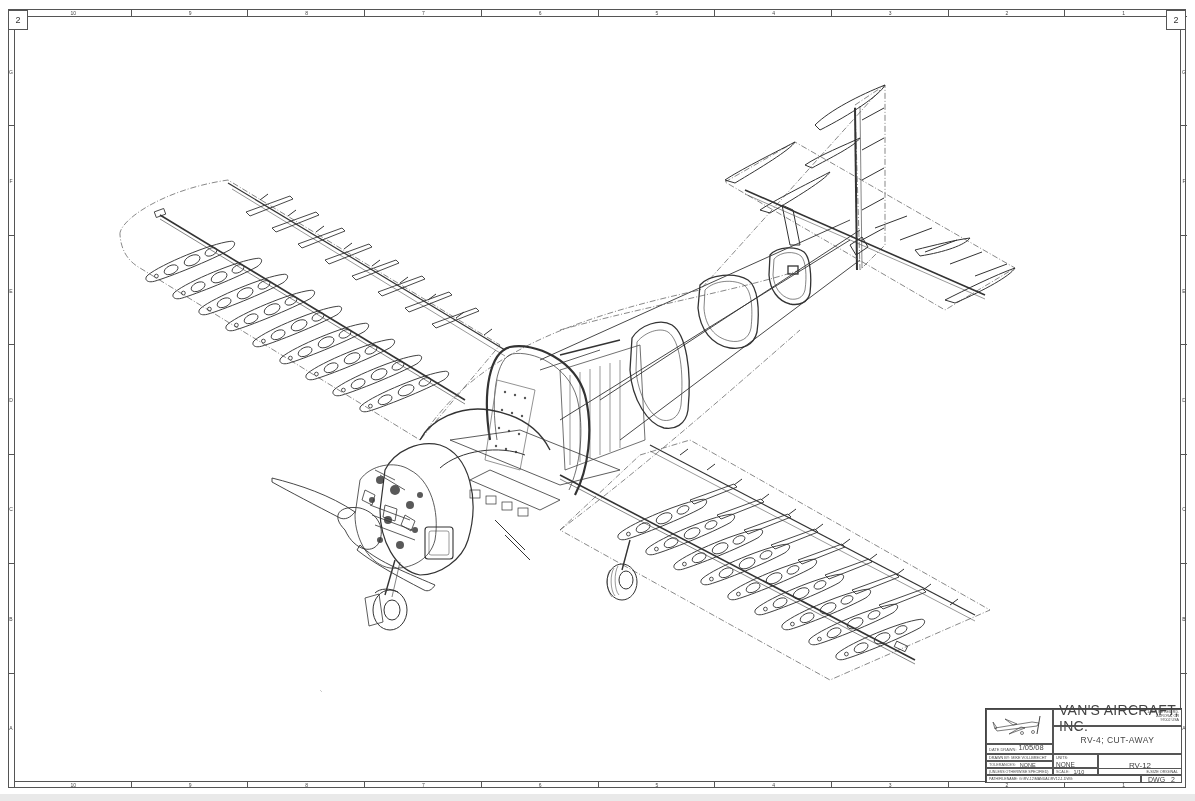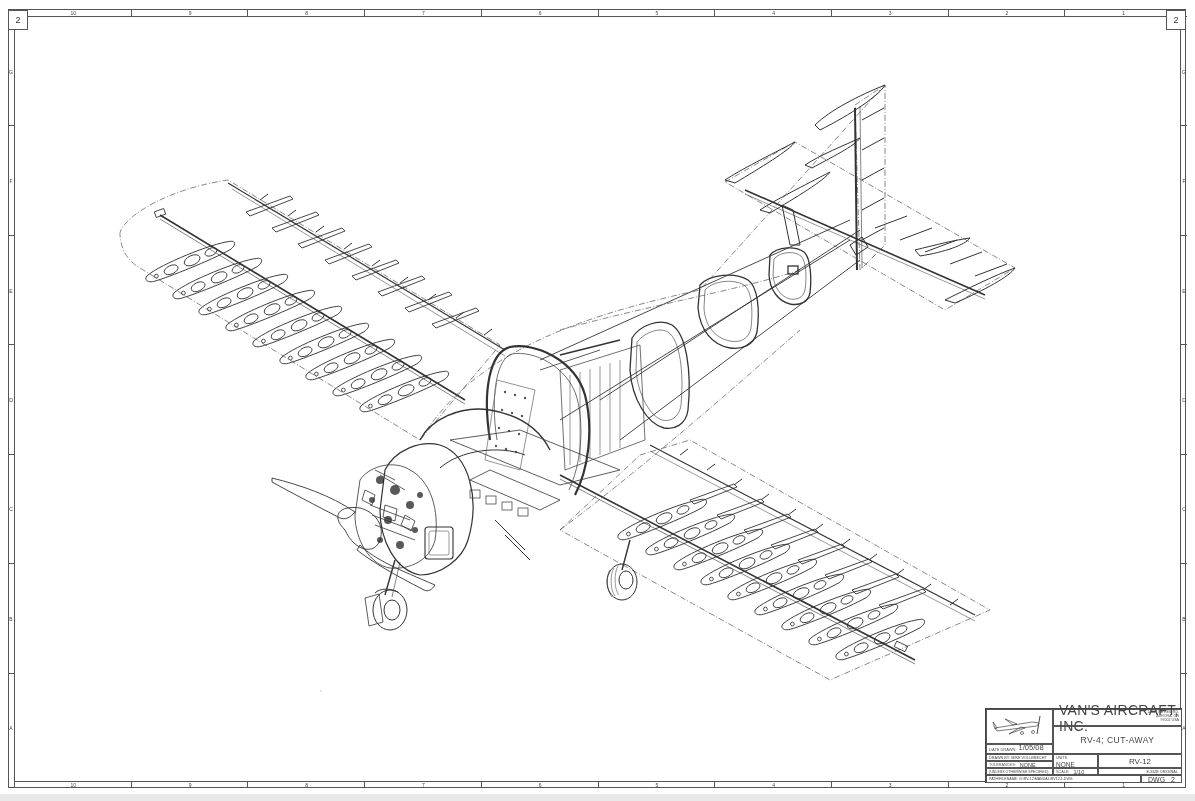--- a/index.html
+++ b/index.html
@@ -26,21 +26,21 @@
   .tb .logo{left:0;top:0;width:67px;height:35px;}
   .tb .date{left:0;top:35px;width:67px;height:10px;font-size:4px;display:flex;align-items:flex-end;padding:0 0 1px 2px;}
   .tb .date span.v{font-size:7.5px;margin-left:2px;}
   .tb .drawnby{left:0;top:45px;width:67px;height:7px;font-size:3.8px;padding-left:2px;display:flex;align-items:center;}
   .tb .tol{left:0;top:52px;width:67px;height:7px;font-size:3.8px;padding-left:2px;display:flex;align-items:center;}
   .tb .tol span.v{font-size:5.5px;margin-left:4px;}
   .tb .unless{left:0;top:59px;width:67px;height:7px;font-size:3.6px;padding-left:2px;display:flex;align-items:center;}
   .tb .units{left:67px;top:45px;width:45px;height:14px;}
   .tb .units .l{left:2px;top:1px;font-size:3.6px;border:none;}
   .tb .units .v{left:2px;top:6px;font-size:6.5px;border:none;}
-  .tb .part{left:112px;top:45px;width:84px;height:14px;font-size:8px;display:flex;align-items:center;justify-content:center;}
+  .tb .part{left:112px;top:45px;width:84px;height:22px;font-size:8px;display:flex;align-items:center;justify-content:center;}
   .tb .scale{left:67px;top:59px;width:45px;height:7px;font-size:3.8px;padding-left:2px;display:flex;align-items:center;}
   .tb .scale span.v{font-size:5.5px;margin-left:4px;}
   .tb .size{left:112px;top:59px;width:84px;height:7px;font-size:3.8px;display:flex;align-items:center;justify-content:flex-end;padding-right:3px;}
   .tb .path{left:0;top:66px;width:155px;height:8px;font-size:3.6px;display:flex;align-items:center;padding-left:2px;}
   .tb .dwg{left:155px;top:66px;width:41px;height:8px;font-size:7px;display:flex;align-items:center;justify-content:center;}
   .tb .dwg span{margin-left:6px;}
   .tb .lbl{opacity:.9;}
 </style>
 </head>
 <body>

